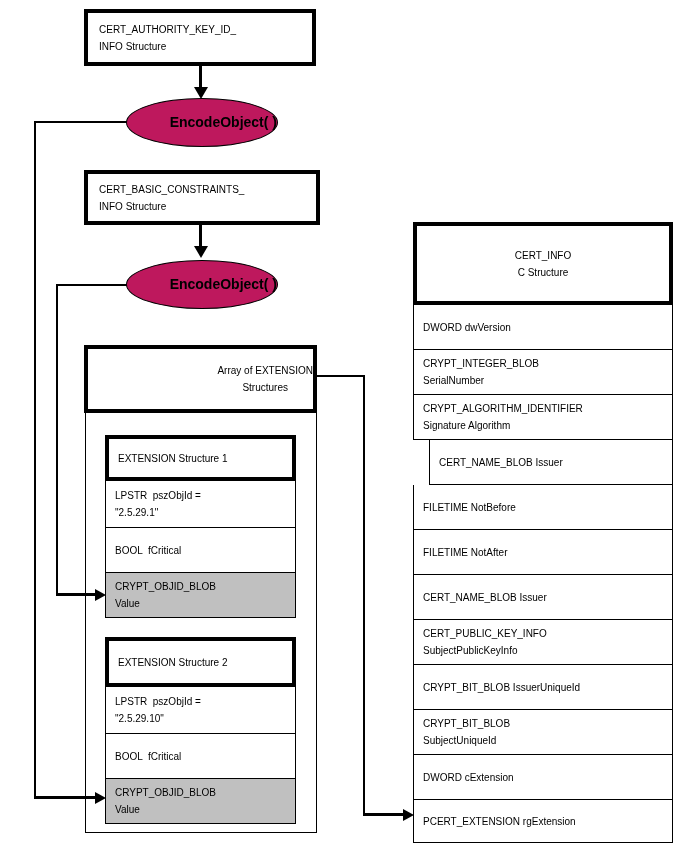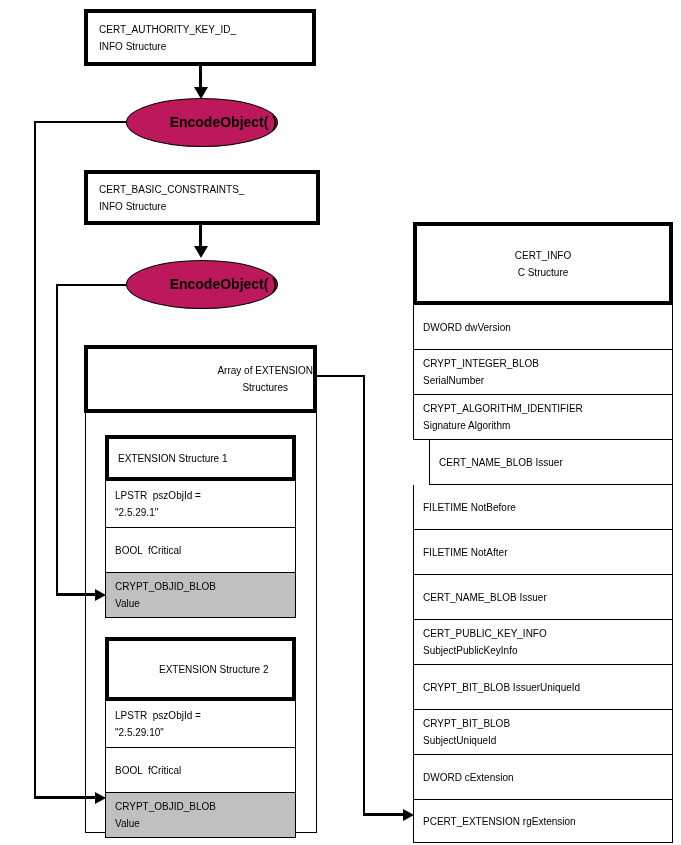--- a/index.html
+++ b/index.html
@@ -116,21 +116,21 @@
     <div class="row" style="height:45px;">
       <div class="txt">BOOL  fCritical</div>
     </div>
     <div class="row shaded" style="height:45px;">
       <div class="txt">CRYPT_OBJID_BLOB
 Value</div>
     </div>
   </div>
 
   <div class="tbl" style="left:105px;top:637px;width:191px;z-index:2;">
-    <div class="hd" style="height:64px;padding-left:41px;">
+    <div class="hd" style="height:50px;">
       <div class="txt">EXTENSION Structure 2</div>
     </div>
     <div class="row" style="height:47px;">
       <div class="txt">LPSTR  pszObjId =
 "2.5.29.10"</div>
     </div>
     <div class="row" style="height:45px;">
       <div class="txt">BOOL  fCritical</div>
     </div>
     <div class="row shaded" style="height:45px;">

